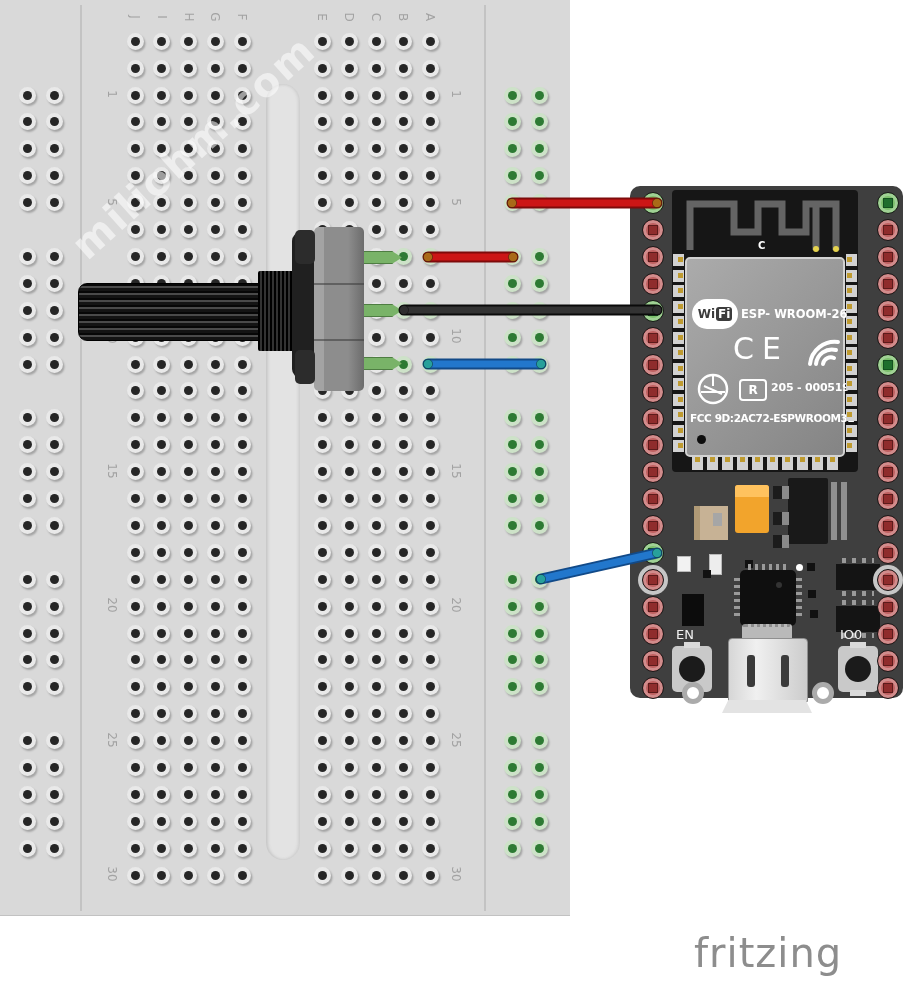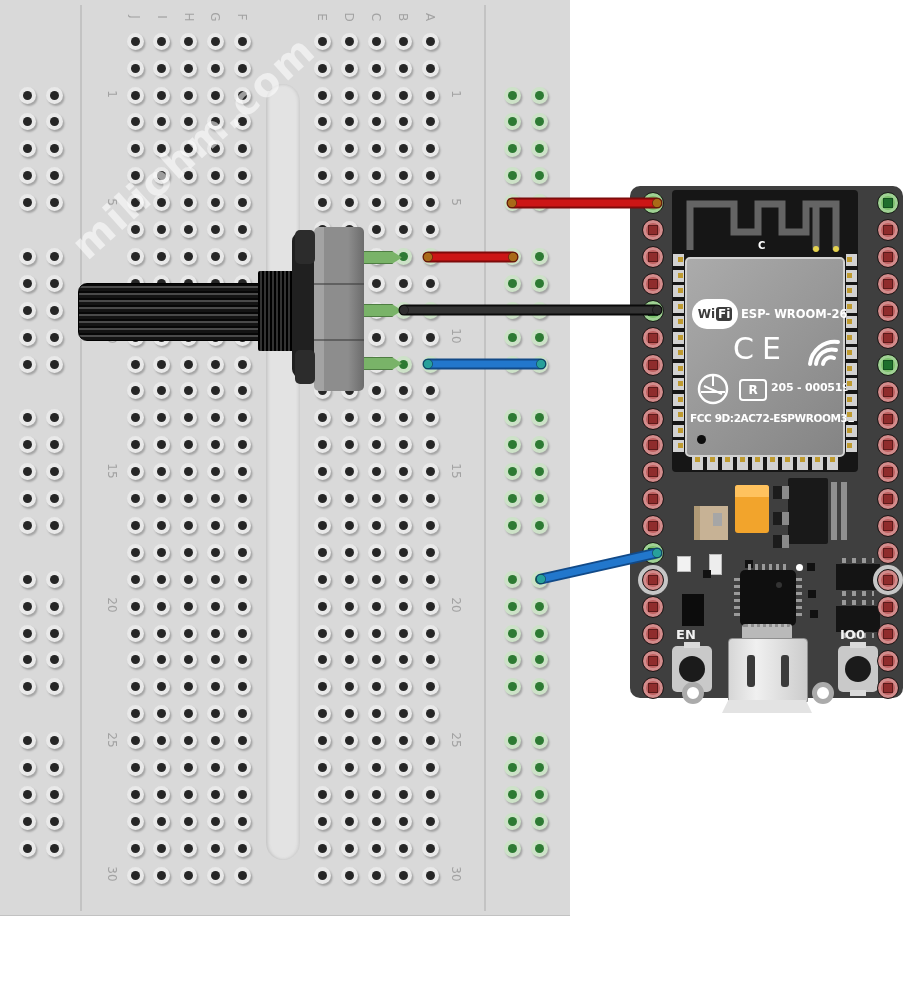--- a/index.html
+++ b/index.html
@@ -62,21 +62,21 @@
   .rbox{position:absolute;left:52px;top:120px;width:24px;height:18px;border:2px solid #fff;border-radius:4px;
        color:#fff;font-size:12px;font-weight:bold;text-align:center;line-height:18px;}
   .certnum{position:absolute;left:84px;top:122px;color:#fff;font-size:11px;font-weight:bold;white-space:nowrap;letter-spacing:-0.2px;}
   .fcc{position:absolute;left:3px;top:153px;color:#fff;font-size:10.5px;font-weight:bold;white-space:nowrap;letter-spacing:-0.4px;}
   .moddot{position:absolute;left:10px;top:176px;width:9px;height:9px;border-radius:50%;background:#0d0d0d;}
   .pad{position:absolute;width:11px;height:12px;background:#d2d2d2;}
   .pad::after{content:"";position:absolute;top:3px;width:5px;height:5px;background:#bf9b30;}
   .pad.l::after{right:1px;} .pad.r::after{left:1px;}
   .pad.b{width:11px;height:14px;} .pad.b::after{left:3px;top:1px;}
   .cmp{position:absolute;}
-  .btn-label{position:absolute;color:#f2f2f2;font-size:13px;font-weight:bold;}
+  .btn-label{position:absolute;color:#f2f2f2;font-size:13px;font-weight:normal;}
   .pushbtn{position:absolute;width:40px;height:46px;background:#c9c9c9;border-radius:5px;}
   .pushbtn::before,.pushbtn::after{content:"";position:absolute;left:12px;width:16px;height:6px;background:#dadada;}
   .pushbtn::before{top:-4px;} .pushbtn::after{bottom:-4px;}
   .pushbtn .cap{position:absolute;left:7px;top:10px;width:26px;height:26px;border-radius:50%;background:#1b1b1b;}
   .usb-top{position:absolute;left:112px;top:438px;width:50px;height:18px;background:#b9b9b9;border-radius:3px;
        border-top:3px dotted #8c8c8c;}
   .usb-body{position:absolute;left:98px;top:452px;width:78px;height:62px;border:1px solid #8f8f8f;
        background:linear-gradient(90deg,#d6d6d6,#f0f0f0 35%,#cccccc);border-radius:4px 4px 0 0;}
   .usb-slot{position:absolute;top:16px;width:8px;height:32px;background:#3a3a3a;border-radius:3px;}
   .usb-skirt{position:absolute;left:92px;top:514px;width:90px;height:13px;background:#e3e3e3;
@@ -747,13 +747,14 @@
      <circle cx="541" cy="364" r="4.6" fill="#27a09b" stroke="rgba(0,0,0,0.35)"></circle>
    </g>
       <g>
      <line x1="541" y1="579" x2="657" y2="553" stroke="#124a88" stroke-width="11" stroke-linecap="round"></line>
      <line x1="541" y1="579" x2="657" y2="553" stroke="#2277cc" stroke-width="7" stroke-linecap="round"></line>
      <circle cx="541" cy="579" r="4.6" fill="#27a09b" stroke="rgba(0,0,0,0.35)"></circle>
      <circle cx="657" cy="553" r="4.6" fill="#27a09b" stroke="rgba(0,0,0,0.35)"></circle>
    </g>
     </svg>
 
+  <div class="fritzing">fritzing</div>
 </div>
 
 </body></html>

